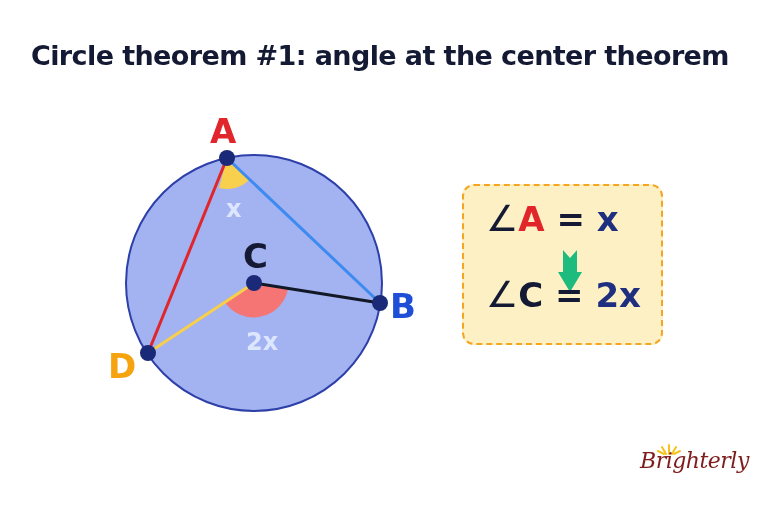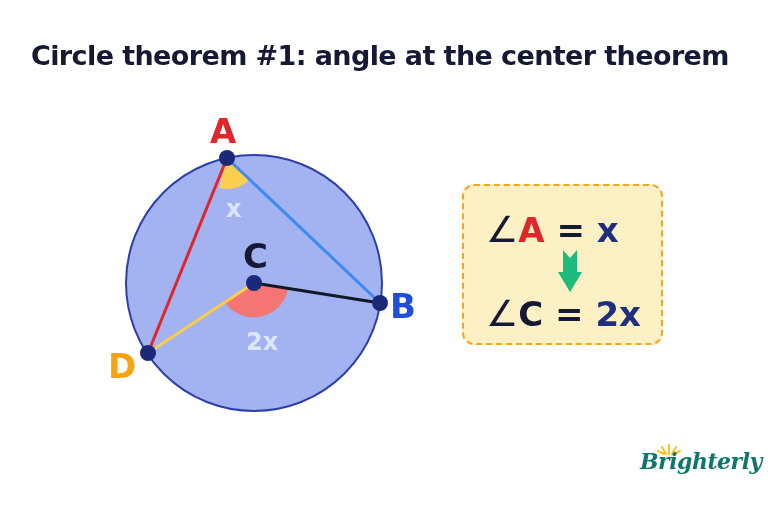--- a/index.html
+++ b/index.html
@@ -5,30 +5,30 @@
   html, body { margin:0; padding:0; }
   body { width:768px; height:512px; background:#ffffff; position:relative; overflow:hidden;
          font-family:"DejaVu Sans", "Liberation Sans", sans-serif; }
   .title { position:absolute; left:31px; top:40px; font-size:27px; font-weight:bold;
            color:#141a33; letter-spacing:-0.6px; white-space:nowrap; }
   svg.diagram { position:absolute; left:0; top:0; }
   .lbl { font-family:"DejaVu Sans", "Liberation Sans", sans-serif; font-weight:bold; }
   .box { position:absolute; left:462px; top:184px; width:201px; height:161px;
          background:#fdf0c4; border:2px dashed #f4a623; border-radius:12px; box-sizing:border-box; }
   .eq { position:absolute; left:22px; font-size:34px; font-weight:bold; white-space:nowrap;
-        font-family:"DejaVu Sans", "Liberation Sans", sans-serif;margin-top:11px; }
+        font-family:"DejaVu Sans", "Liberation Sans", sans-serif; }
   .eq1 { top:12px; }
-  .eq2 { top:96px; }
+  .eq2 { top:88px; }
   .ang { font-weight:normal; color:#141a33; font-size:36px; }
   .red { color:#e0262b; }
   .dark { color:#141a33; }
   .navy { color:#1f2f80; }
   .arrow { position:absolute; left:94px; top:64px; }
   .brand { position:absolute; left:640px; top:448px; font-size:22px; font-style:italic;
-           font-weight:bold; color:#0f766e; font-family:"DejaVu Serif", serif; letter-spacing:-0.5px; }
+           font-weight:normal; color:#7f1d1d; font-family:"DejaVu Serif", serif; letter-spacing:-0.5px; }
   .sun { position:absolute; left:657px; top:443px; }
 </style>
 </head>
 <body>
 
 <div class="title">Circle theorem #1: angle at the center theorem</div>
 
 <svg class="diagram" width="768" height="512" viewBox="0 0 768 512">
   <circle cx="254" cy="283" r="128" fill="#a3b2f0" stroke="#2d3fa8" stroke-width="2"></circle>
 

